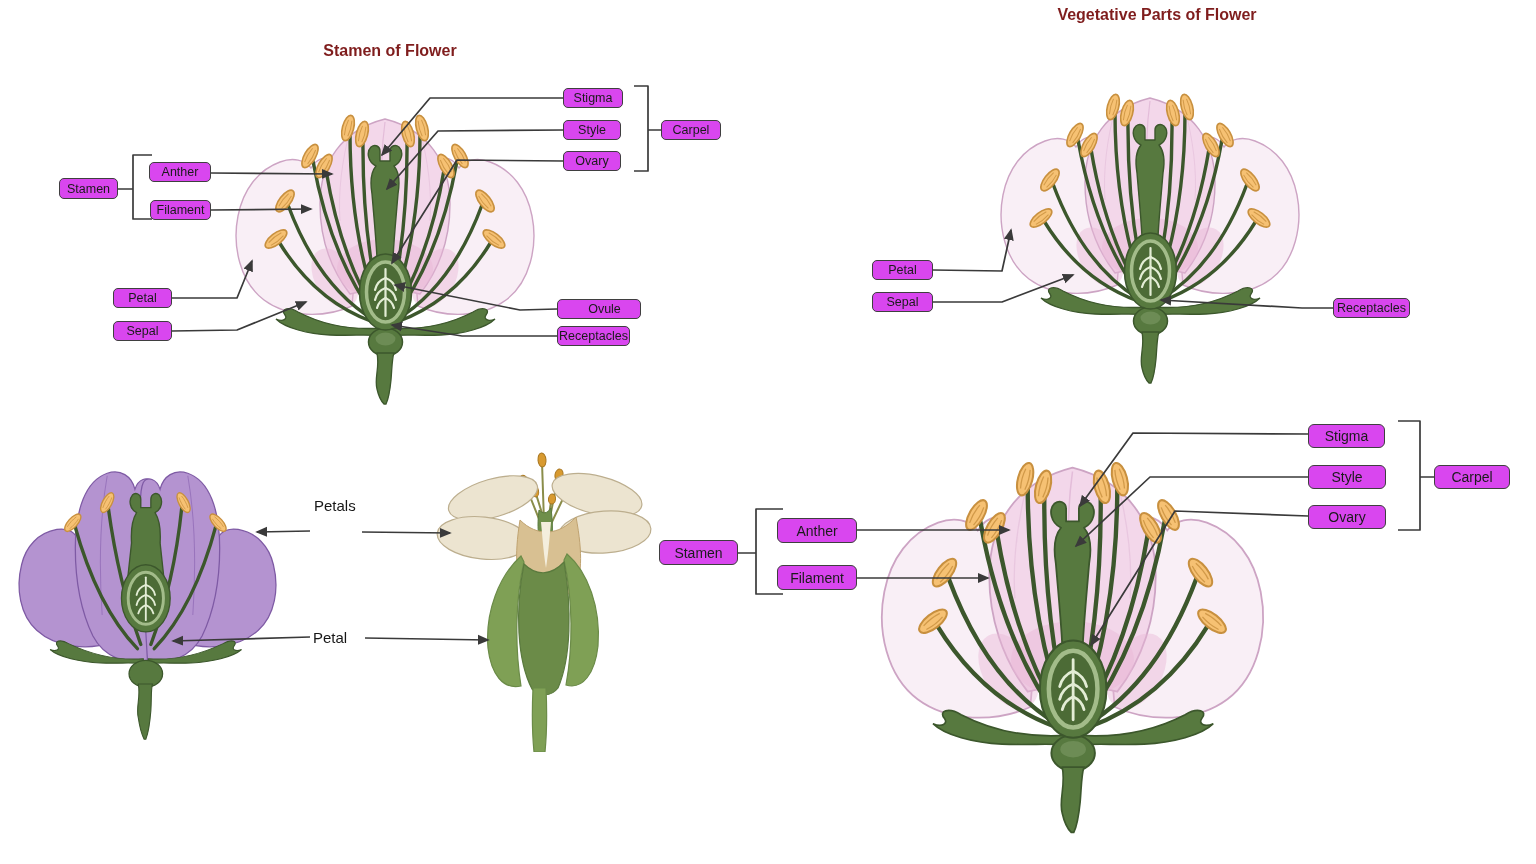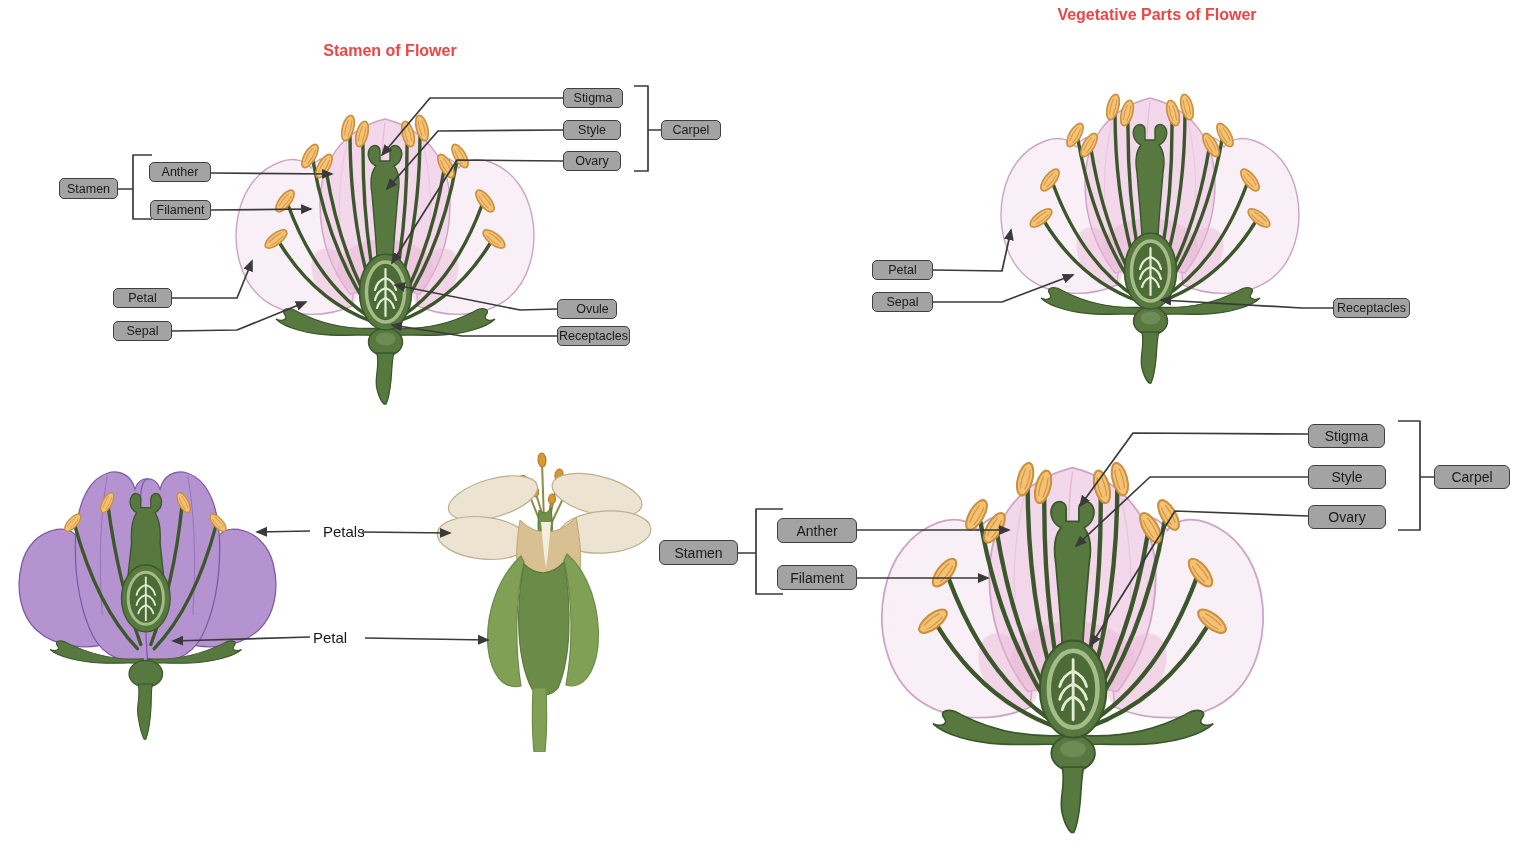--- a/index.html
+++ b/index.html
@@ -3,30 +3,30 @@
 <meta charset="utf-8">
 <style>
   html,body{margin:0;padding:0;background:#fff;}
   #canvas{
     position:relative;width:1536px;height:864px;background:var(--background,#fff);
     font-family:"Liberation Sans",sans-serif;overflow:hidden;
   }
   .flower{position:absolute;z-index:1;}
   #overlay{position:absolute;left:0;top:0;z-index:5;pointer-events:none;}
   .box{
-    position:absolute;z-index:10;background:#a3a3a3;
+    position:absolute;z-index:10;background:#d946ef;
     border:1.7px solid var(--label-border,#3f3f3f);border-radius:5px;
     display:flex;align-items:center;justify-content:center;
     font-size:12.5px;color:var(--label-text,#1b1b1b);box-sizing:border-box;
     white-space:nowrap;
   }
   .box.big{font-size:14px;border-radius:6px;border-width:1.8px;}
   .title{
     position:absolute;z-index:10;font-weight:bold;font-size:16px;
-    color:#ef4444;text-align:center;
+    color:#7f1d1d;text-align:center;
   }
   .free-label{
     position:absolute;z-index:10;font-size:15px;color:#161616;
   }
   .leader,.bracket{fill:none;stroke:var(--line,#3a3a3a);stroke-width:1.7;stroke-linejoin:round;}
 </style>
 </head>
 <body>
 
 <div id="canvas">
@@ -235,28 +235,28 @@
 
   <div class="box" style="left:563px;top:88px;width:60px;height:20px;">Stigma</div>
   <div class="box" style="left:563px;top:120px;width:58px;height:20px;">Style</div>
   <div class="box" style="left:563px;top:151px;width:58px;height:20px;">Ovary</div>
   <div class="box" style="left:661px;top:120px;width:60px;height:20px;">Carpel</div>
   <div class="box" style="left:59px;top:178px;width:59px;height:21px;">Stamen</div>
   <div class="box" style="left:149px;top:162px;width:62px;height:20px;">Anther</div>
   <div class="box" style="left:150px;top:200px;width:61px;height:20px;">Filament</div>
   <div class="box" style="left:113px;top:288px;width:59px;height:20px;">Petal</div>
   <div class="box" style="left:113px;top:321px;width:59px;height:20px;">Sepal</div>
-  <div class="box" style="left:557px;top:299px;width:60px;height:20px;padding-left:11px;">Ovule</div>
+  <div class="box" style="left:557px;top:299px;width:84px;height:20px;padding-left:11px;">Ovule</div>
   <div class="box" style="left:557px;top:326px;width:73px;height:20px;">Receptacles</div>
 
   <div class="box" style="left:872px;top:260px;width:61px;height:20px;">Petal</div>
   <div class="box" style="left:872px;top:292px;width:61px;height:20px;">Sepal</div>
   <div class="box" style="left:1333px;top:298px;width:77px;height:20px;">Receptacles</div>
 
-  <div class="free-label" style="left:314px;top:523px;margin-left:9px;">Petals</div>
+  <div class="free-label" style="left:314px;top:497px;">Petals</div>
   <div class="free-label" style="left:313px;top:629px;">Petal</div>
 
   <div class="box big" style="left:659px;top:540px;width:79px;height:25px;">Stamen</div>
   <div class="box big" style="left:777px;top:518px;width:80px;height:25px;">Anther</div>
   <div class="box big" style="left:777px;top:565px;width:80px;height:25px;">Filament</div>
   <div class="box big" style="left:1308px;top:424px;width:77px;height:24px;">Stigma</div>
   <div class="box big" style="left:1308px;top:465px;width:78px;height:24px;">Style</div>
   <div class="box big" style="left:1308px;top:505px;width:78px;height:24px;">Ovary</div>
   <div class="box big" style="left:1434px;top:465px;width:76px;height:24px;">Carpel</div>
 

